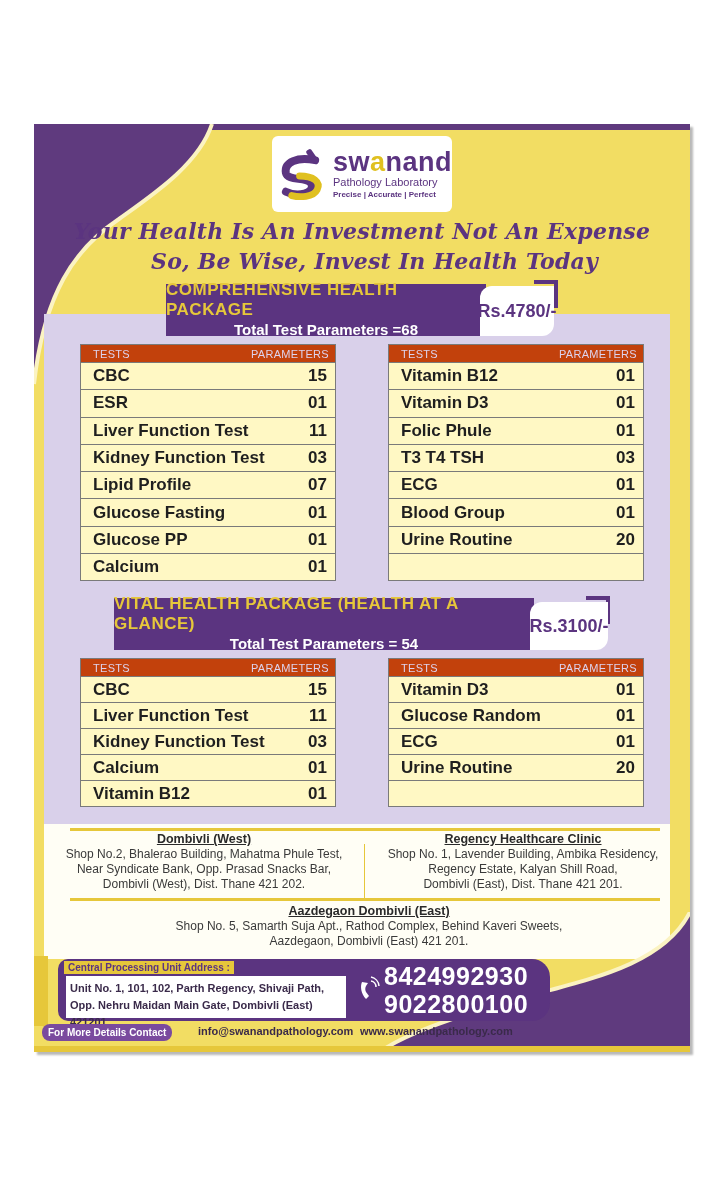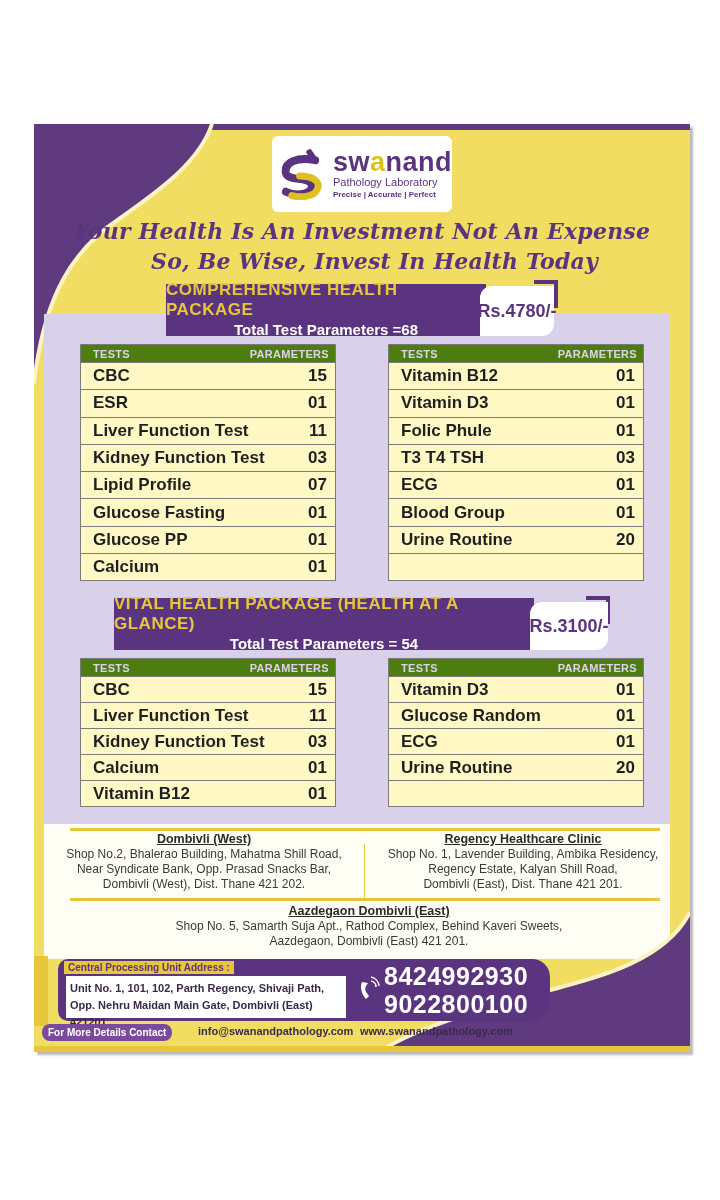--- a/index.html
+++ b/index.html
@@ -54,21 +54,21 @@
   .price-corner {
     position: absolute; width: 24px; height: 28px;
     border-top: 4px solid #5b3480; border-right: 4px solid #5b3480;
   }
 
   .tbl {
     position: absolute; width: 256px; background: #fff8c4;
     border: 1px solid #7a7a7a;
   }
   .tbl-head {
-    background: #4d7c0f; color: #ddd3ee; font-size: 11px; font-weight: bold;
+    background: #c2410c; color: #ddd3ee; font-size: 11px; font-weight: normal;
     height: 17px; display: flex; justify-content: space-between; align-items: center;
     padding: 0 6px 0 12px; letter-spacing: 0.3px;
   }
   .tbl-row {
     height: 27.3px; border-top: 1.5px solid #7a7a7a;
     display: flex; justify-content: space-between; align-items: center;
     padding: 0 8px 0 12px;
     font-weight: bold; font-size: 17px; color: #1f1f1f;
   }
   .tbl-row:first-of-type { border-top: none; }
@@ -289,21 +289,21 @@
       </div>
     <div class="tbl-row empty" style="height:26px;"></div>
   </div>
 
   <div class="white-area"></div>
   <div class="addr-line" style="left:36px; top:704px; width:590px;"></div>
   <div class="addr-divider"></div>
 
   <div class="addr-block" style="left:10px; top:708px; width:320px;">
     <div class="addr-title">Dombivli (West)</div>
-    <div>Shop No.2, Bhalerao Building, Mahatma Shill Road,</div>
+    <div>Shop No.2, Bhalerao Building, Mahatma Phule Test,</div>
     <div>Near Syndicate Bank, Opp. Prasad Snacks Bar,</div>
     <div>Dombivli (West), Dist. Thane 421 202.</div>
   </div>
   <div class="addr-block" style="left:334px; top:708px; width:310px;">
     <div class="addr-title">Regency Healthcare Clinic</div>
     <div>Shop No. 1, Lavender Building, Ambika Residency,</div>
     <div>Regency Estate, Kalyan Shill Road,</div>
     <div>Dombivli (East), Dist. Thane 421 201.</div>
   </div>
   <div class="addr-line" style="left:36px; top:774px; width:590px;"></div>

